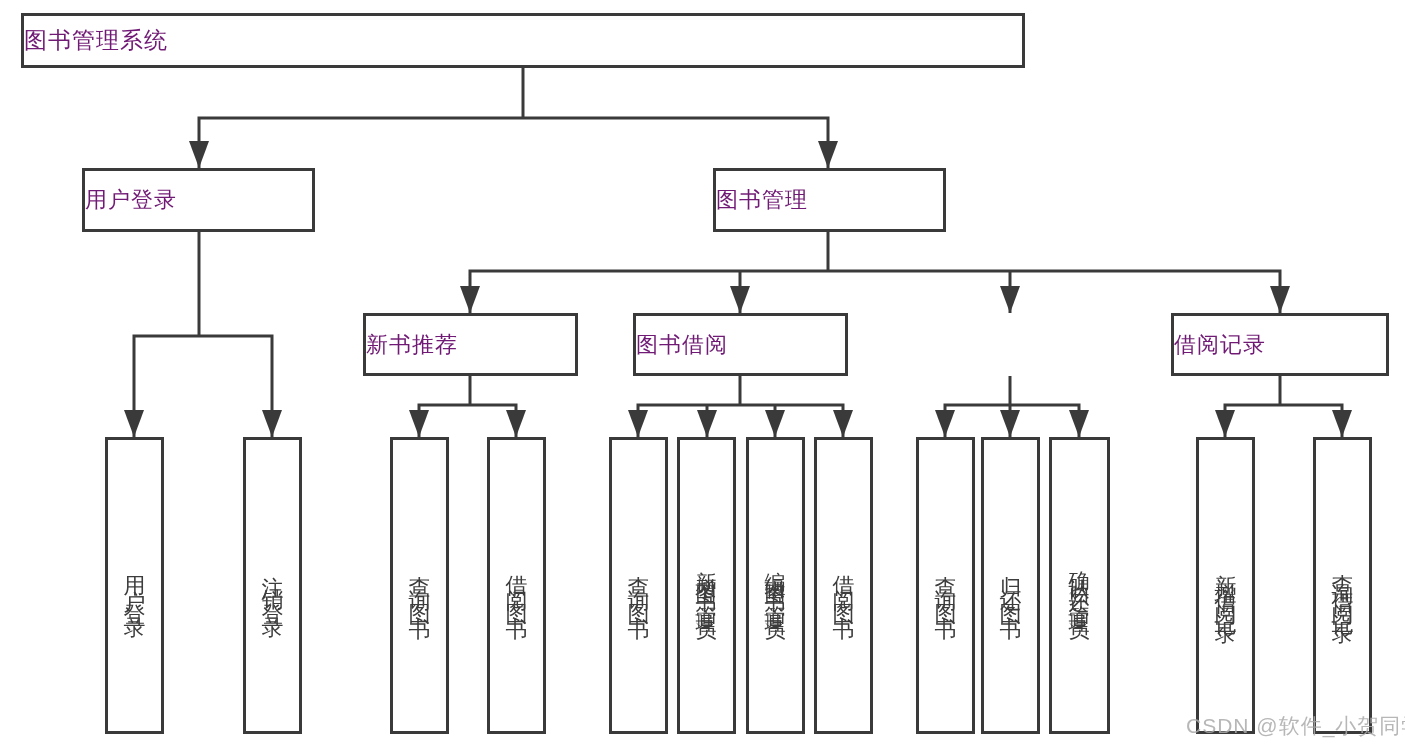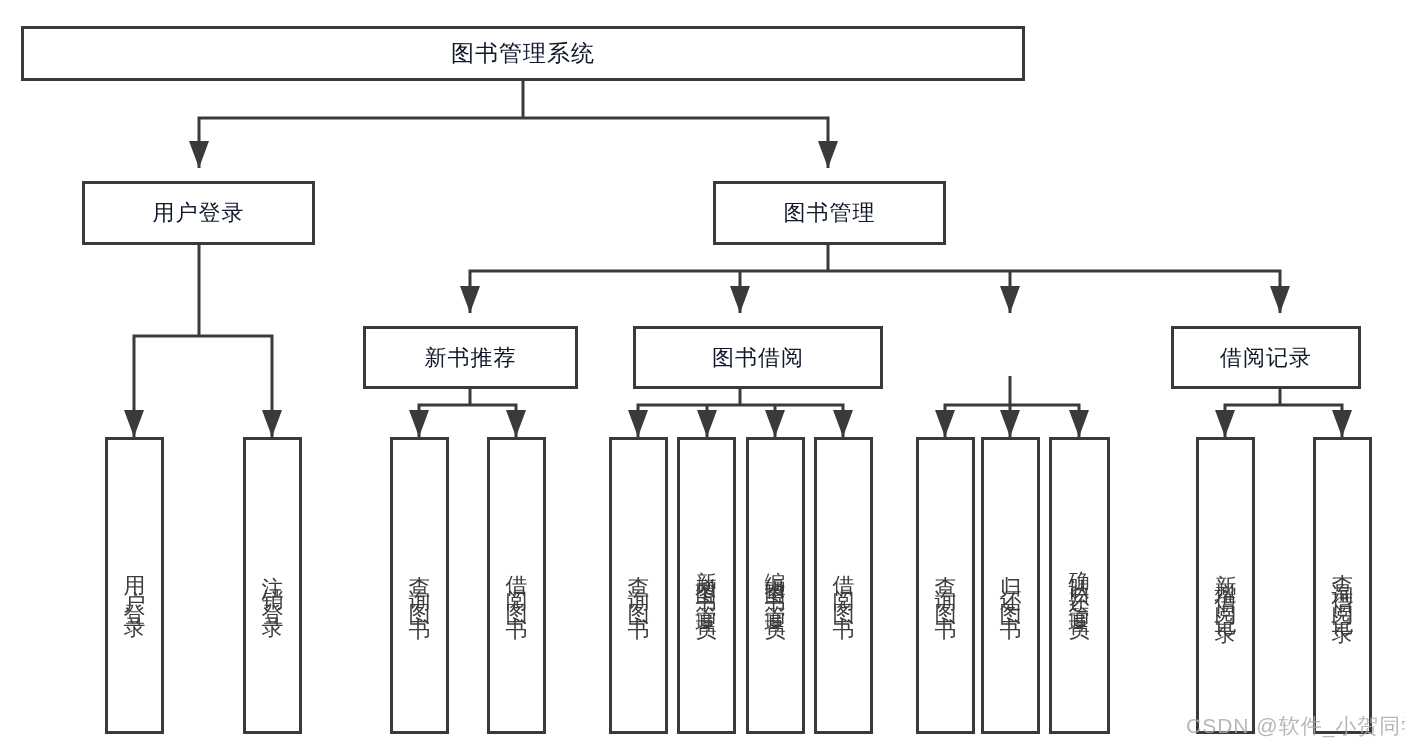--- a/index.html
+++ b/index.html
@@ -9,26 +9,25 @@
     background:#ffffff;
     font-family:"Liberation Sans", sans-serif;
     overflow:hidden;
   }
   svg.connectors{position:absolute;left:0;top:0;width:1405px;height:747px;}
   .node{
     position:absolute;
     box-sizing:border-box;
     border:3px solid #3a3a3a;
     background:#ffffff;
-    display:flex;align-items:center;justify-content:center;
-    color:#0f172a;
+    display:flex;align-items:center;justify-content:flex-start;
+    color:#701a75;
     font-size:22px;
     letter-spacing:1px;
     white-space:nowrap;
-    margin-top:13px;
   }
   .root{left:21px;top:13px;width:1004px;height:55px;font-size:23px;}
   .lvl2{top:168px;height:64px;}
   .lvl3{top:313px;height:63px;}
   .leaf{
     position:absolute;
     top:437px;height:297px;width:59px;
     box-sizing:border-box;
     border:3px solid #3a3a3a;
     background:#ffffff;
@@ -117,24 +116,24 @@
   <div class="node lvl2" style="left:82px;width:233px;">
     <span>用户登录</span>
   </div>
   <div class="node lvl3" style="left:363px;width:215px;">
     <span>新书推荐</span>
   </div>
 
   <div class="node lvl2" style="left:713px;width:233px;">
     <span>图书管理</span>
   </div>
-  <div class="node lvl3" style="left:633px;width:250px;">
+  <div class="node lvl3" style="left:633px;width:215px;">
     <span>图书借阅</span>
   </div>
-  <div class="node lvl3" style="left:1171px;width:190px;">
+  <div class="node lvl3" style="left:1171px;width:218px;">
     <span>借阅记录</span>
   </div>
 
   <div class="leaf" style="left:105px;">
     <span class="vtext ls4">用户登录</span>
   </div>
   <div class="leaf" style="left:243px;">
     <span class="vtext ls4">注销登录</span>
   </div>
 

